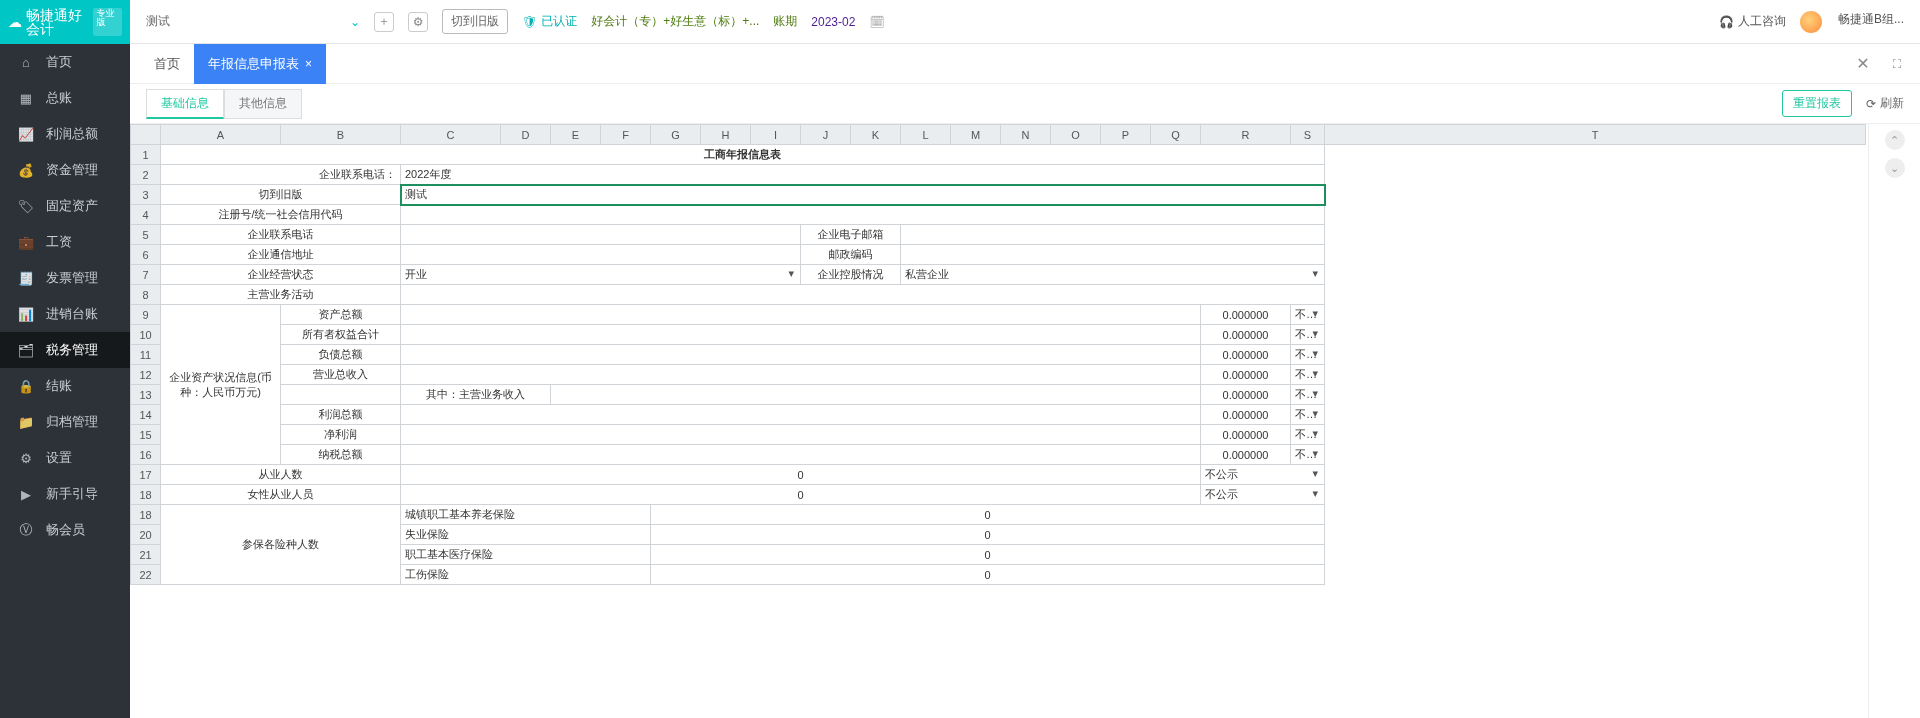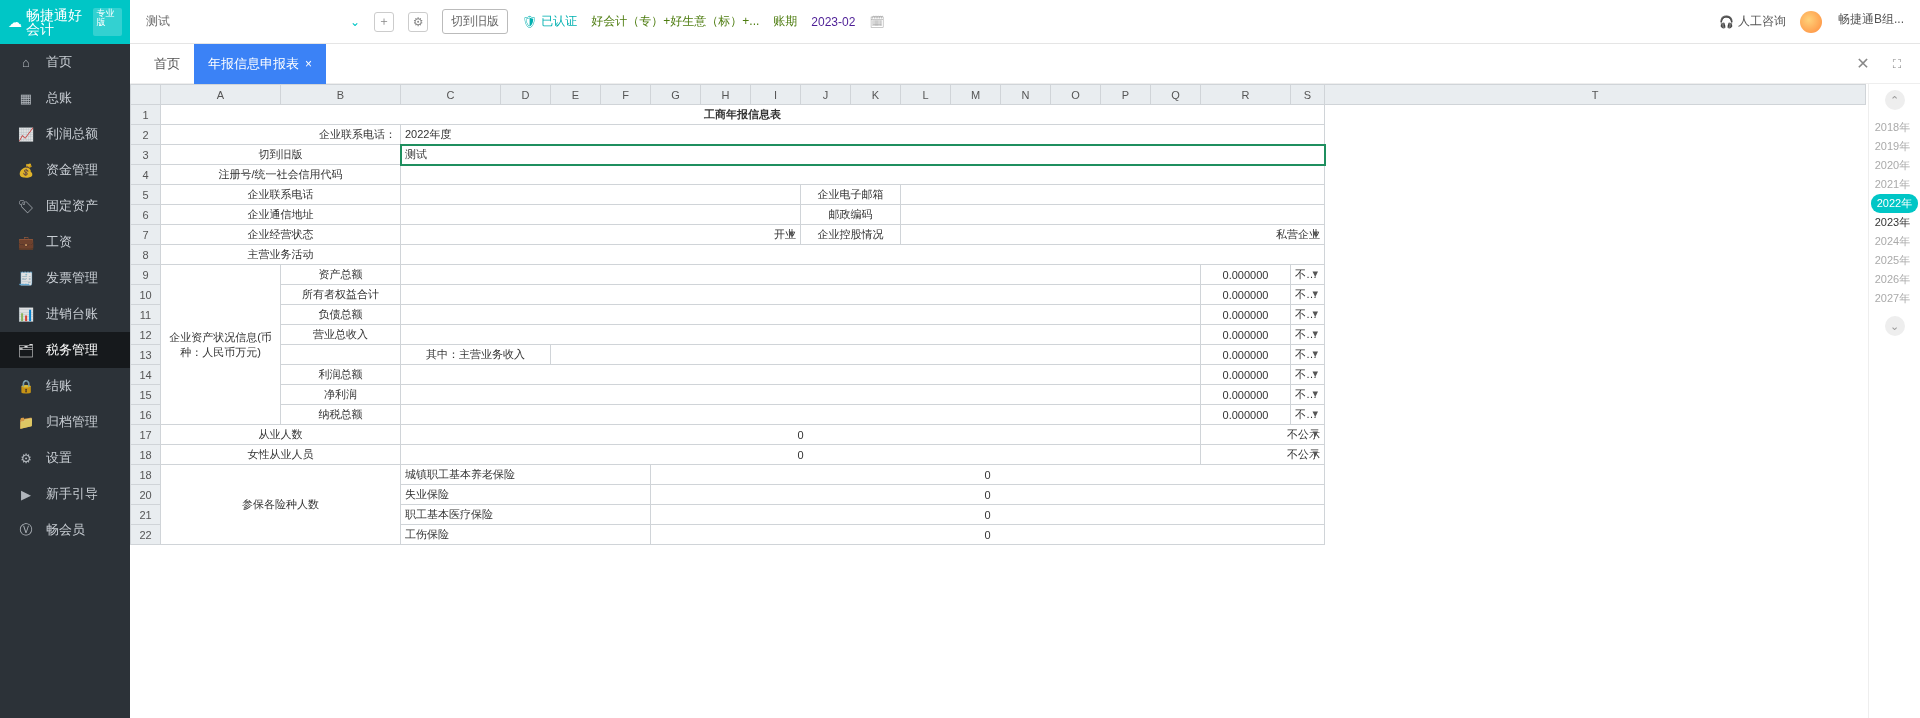--- a/index.html
+++ b/index.html
@@ -46,21 +46,21 @@
 
 .workspace{flex:1;display:flex;min-height:0}
 .sheetwrap{flex:1;overflow:auto;padding:0 2px 0 0}
 table.sheet{border-collapse:collapse;width:100%;table-layout:fixed}
 table.sheet th,table.sheet td{border:1px solid #d0d4d8;height:20px;font-size:11px;padding:0 4px;background:#fff;white-space:nowrap;overflow:hidden;text-overflow:ellipsis}
 table.sheet thead th{background:#e9edf0;font-weight:normal;text-align:center;color:#555}
 .rownum{width:30px;background:#e9edf0!important;text-align:center;color:#555}
 .lbl{text-align:center;background:#fff}
 .title{text-align:center;font-size:14px;font-weight:600}
 .val-r{text-align:center;padding-right:6px}
-.dd{text-align:right;position:relative}
+.dd{text-align:left;position:relative}
 .dd::after{content:"▾";position:absolute;right:6px;color:#555}
 .sel{outline:2px solid #1f8f5f;outline-offset:-1px}
 
 
 .yearrail{width:52px;border-left:1px solid #eee;display:flex;flex-direction:column;align-items:center;padding:6px 0;gap:8px;color:#aaa;font-size:11px}
 .yarrow{width:20px;height:20px;border-radius:50%;background:#eee;display:flex;align-items:center;justify-content:center;color:#999;cursor:pointer}
 .yitem{cursor:pointer;padding:2px 4px}
 .yitem.on{background:#00c6c6;color:#fff;border-radius:9px;padding:2px 6px}
 .yitem.dark{color:#333}
 
@@ -171,20 +171,30 @@
           <span>首页</span>
         </div>
       <div class="tab active">
         <span>年报信息申报表</span>
           <span class="x">×</span>
       </div>
       <span class="close-panel">✕</span>
       <span class="expand">⛶</span>
     </div>
 
+    <div class="subrow">
+      <div class="subtab active">基础信息</div>
+      <div class="subtab">其他信息</div>
+      <div class="spacer"></div>
+      <span class="btn-reset">重置报表</span>
+      <span class="btn-refresh">
+        <span>⟳</span>
+        <span>刷新</span>
+      </span>
+    </div>
 
     <div class="workspace">
       <div class="sheetwrap">
         <table class="sheet" id="sheet">
             <colgroup>
               <col style="width:30px">
               <col style="width:120px">
               <col style="width:120px">
               <col style="width:100px">
               <col style="width:50px">
@@ -364,29 +374,17 @@
               <tr>
                 <td class="rownum">22</td>
                 <td class="lbl" colspan="4" style="text-align:left">工伤保险</td>
                 <td class="lbl" colspan="13">0</td>
               </tr>
             </tbody>
           </table>
       </div>
       <div class="yearrail">
         <span class="yarrow">⌃</span>
-        <div id="years">
-            <div class="yitem">2018年</div>
-            <div class="yitem">2019年</div>
-            <div class="yitem">2020年</div>
-            <div class="yitem">2021年</div>
-            <div class="yitem on">2022年</div>
-            <div class="yitem dark">2023年</div>
-            <div class="yitem">2024年</div>
-            <div class="yitem">2025年</div>
-            <div class="yitem">2026年</div>
-            <div class="yitem">2027年</div>
-          </div>
         <span class="yarrow">⌄</span>
       </div>
     </div>
   </div>
 </div>
 
 </body></html>

